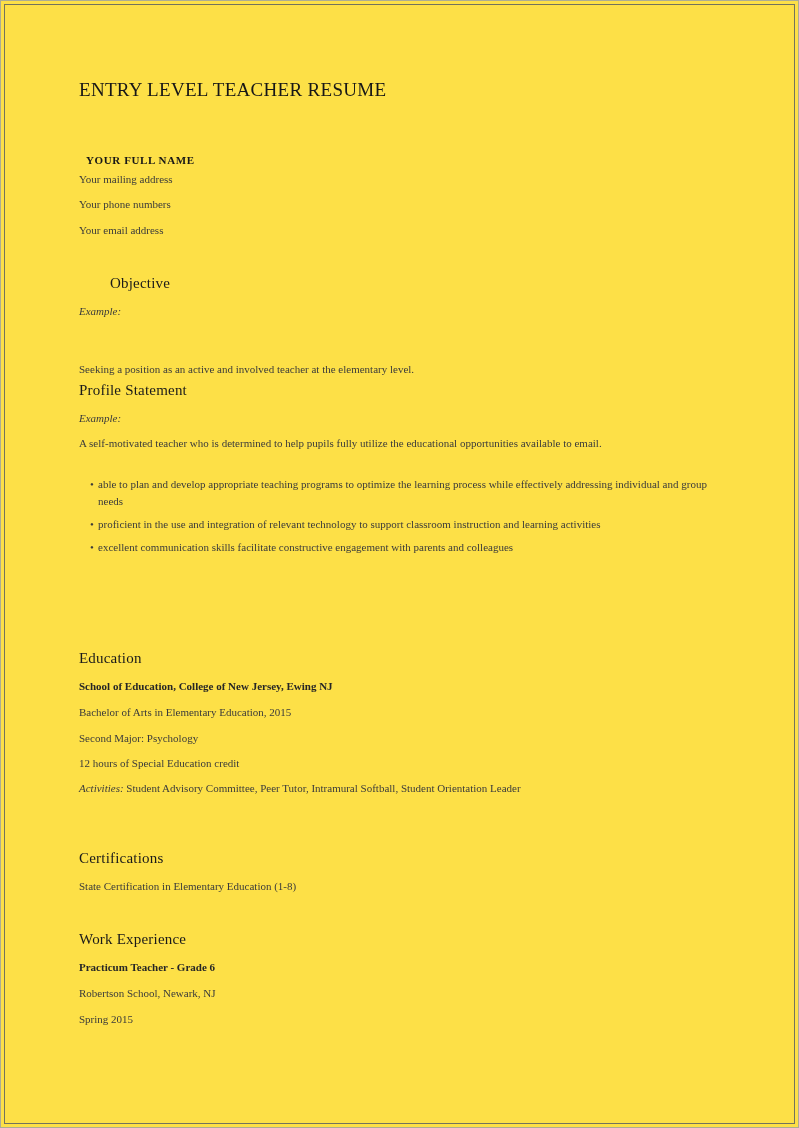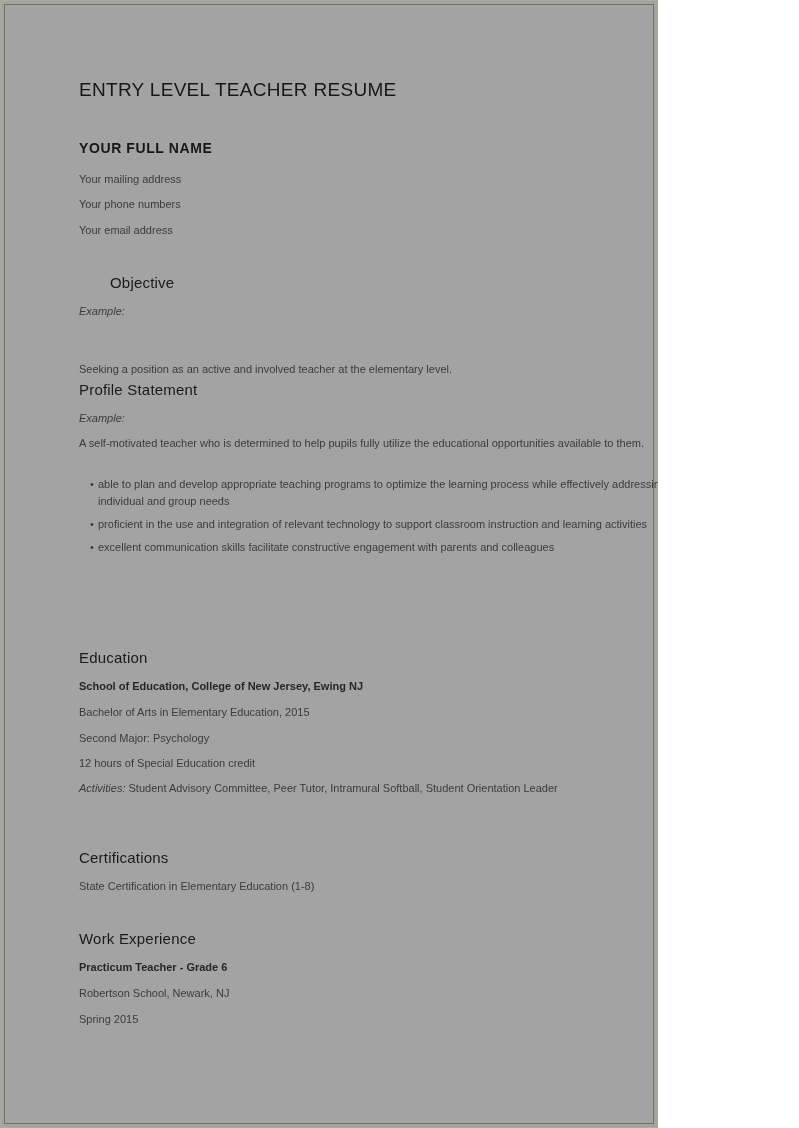--- a/index.html
+++ b/index.html
@@ -2,24 +2,24 @@
 <html><head>
 <meta charset="utf-8">
 <style>
   html, body {
     margin: 0;
     padding: 0;
     background: #ffffff;
   }
   .page {
     position: relative;
-    width: 658px;
+    width: 799px;
     height: 1128px;
-    background: #a3a3a3;
-    font-family: Liberation Sans, sans-serif;
+    background: #fde047;
+    font-family: Liberation Serif, serif;
     overflow: hidden;
   }
   .frame-outer {
     position: absolute;
     inset: 0;
     border: 1px solid #acac94;
     pointer-events: none;
   }
   .frame-inner {
     position: absolute;
@@ -37,26 +37,27 @@
   }
   .doc-title {
     top: 79px;
     font-size: 19px;
     line-height: 22px;
     font-weight: 400;
     color: #171717;
     letter-spacing: 0.3px;
   }
   .full-name {
-    top: 139px;
-    font-size: 14px;
+    top: 151px;
+    font-size: 11px;
     line-height: 19px;
     font-weight: 700;
     color: #171717;
     letter-spacing: 0.6px;
+    margin-left: 7px;
   }
   .contact-line1 { top: 171px; }
   .contact-line2 { top: 196px; }
   .contact-line3 { top: 222px; }
   .sec-head {
     font-size: 15px;
     line-height: 18px;
     font-weight: 500;
     color: #1a1a1a;
     letter-spacing: 0.2px;
@@ -111,21 +112,21 @@
   <p class="blk contact-line1">Your mailing address</p>
   <p class="blk contact-line2">Your phone numbers</p>
   <p class="blk contact-line3">Your email address</p>
 
   <h3 class="blk sec-head obj-head">Objective</h3>
   <p class="blk obj-ex">Example:</p>
   <p class="blk obj-text">Seeking a position as an active and involved teacher at the elementary level.</p>
 
   <h3 class="blk sec-head prof-head">Profile Statement</h3>
   <p class="blk prof-ex">Example:</p>
-  <p class="blk prof-text">A self-motivated teacher who is determined to help pupils fully utilize the educational opportunities available to them.</p>
+  <p class="blk prof-text">A self-motivated teacher who is determined to help pupils fully utilize the educational opportunities available to email.</p>
   <ul class="blk bullet-list">
     <li>able to plan and develop appropriate teaching programs to optimize the learning process while effectively addressing individual and group needs</li>
     <li>proficient in the use and integration of relevant technology to support classroom instruction and learning activities</li>
     <li>excellent communication skills facilitate constructive engagement with parents and colleagues</li>
   </ul>
 
   <h3 class="blk sec-head edu-head">Education</h3>
   <p class="blk edu-school">School of Education, College of New Jersey, Ewing NJ</p>
   <p class="blk edu-degree">Bachelor of Arts in Elementary Education, 2015</p>
   <p class="blk edu-major">Second Major: Psychology</p>

